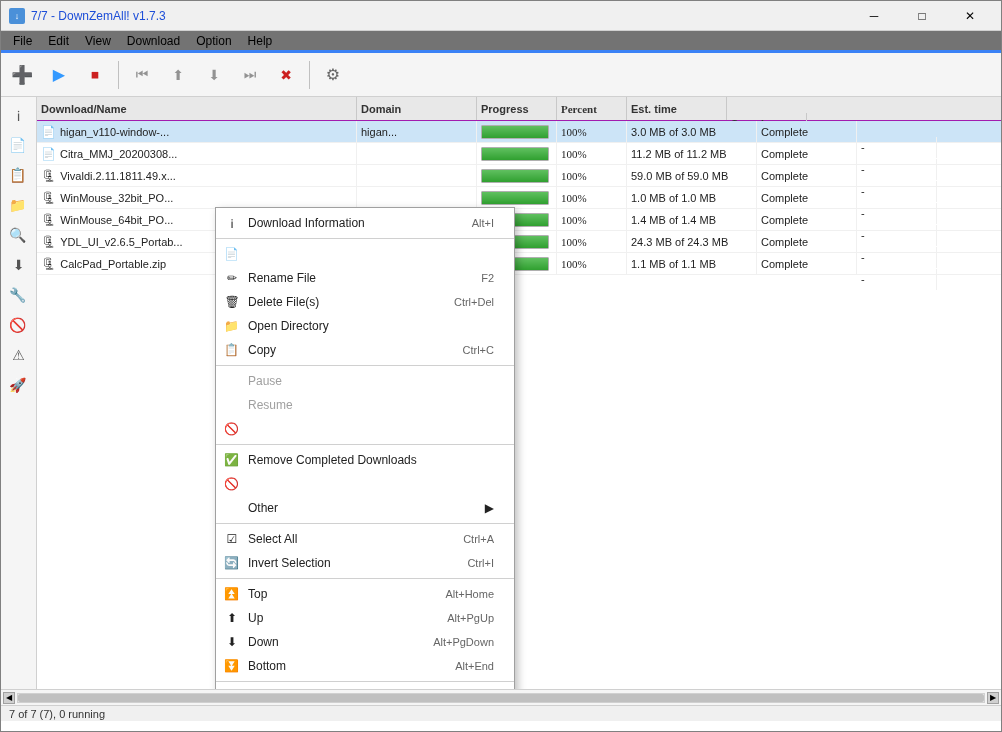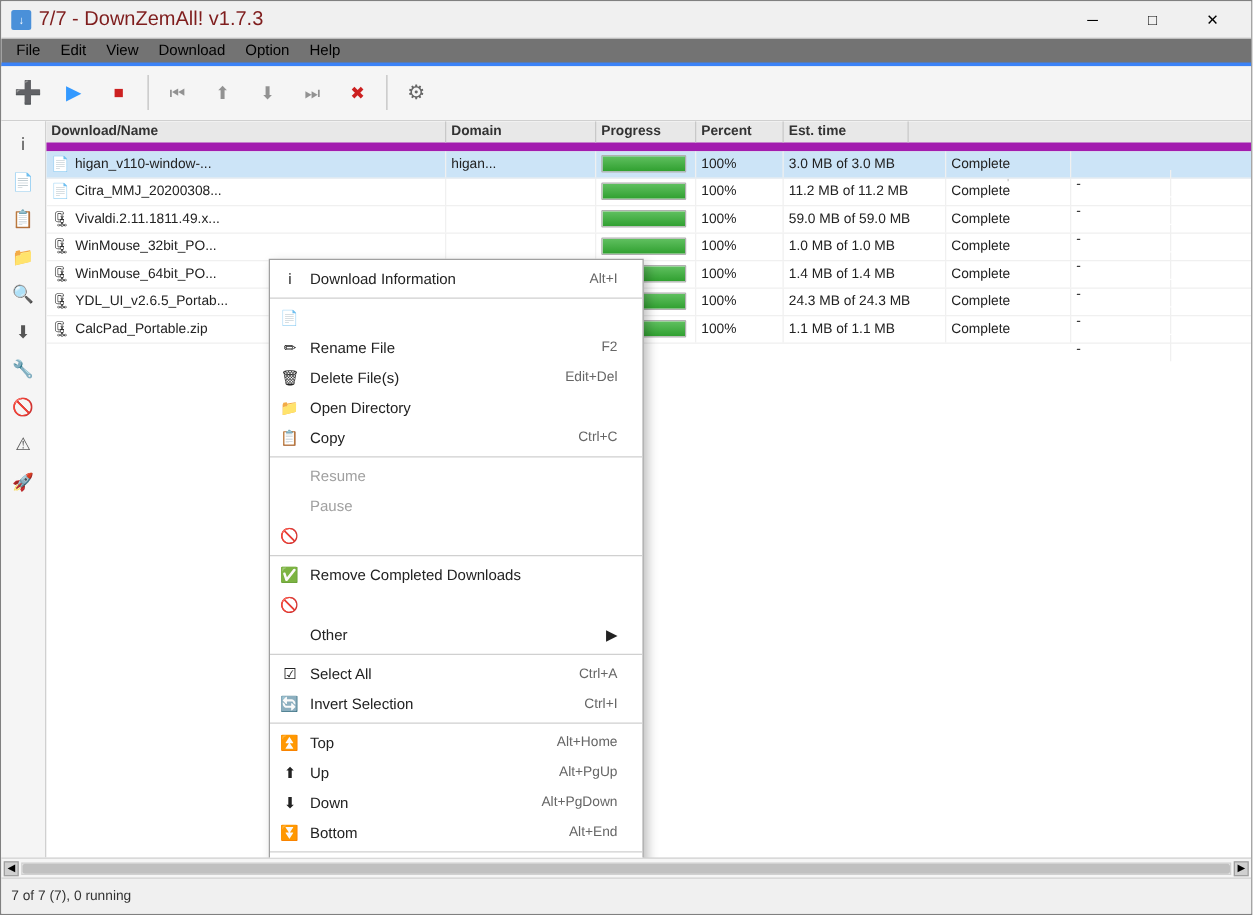--- a/index.html
+++ b/index.html
@@ -10,21 +10,21 @@
       background: #f0f0f0;
       height: 30px;
       display: flex;
       align-items: center;
       justify-content: space-between;
       padding: 0 8px;
       border-bottom: 1px solid #d0d0d0;
     }
     .title-bar-left { display: flex; align-items: center; gap: 6px; }
     .title-icon { width: 16px; height: 16px; background: #4a90d9; border-radius: 2px; display: flex; align-items: center; justify-content: center; color: white; font-size: 9px; font-weight: bold; }
-    .title-text { font-size: 16px; color: #7f1d1d; }
+    .title-text { font-size: 12px; color: #1d4ed8; }
     .title-bar-controls { display: flex; gap: 2px; }
     .title-btn { width: 46px; height: 30px; border: none; background: transparent; cursor: pointer; font-size: 12px; display: flex; align-items: center; justify-content: center; }
 
     
     .menu-bar {
       background: #737373;
       height: 22px;
       display: flex;
       align-items: center;
       padding: 0 4px;
@@ -99,39 +99,40 @@
       display: flex;
       flex-direction: column;
       overflow: hidden;
       position: relative;
     }
 
     
     .table-header {
       display: flex;
       background: #e8e8e8;
-      border-bottom: 7px solid #a21caf;
+      border-bottom: 1px solid #a21caf;
       height: 24px;
+      align-items: center;
     }
     .th {
       padding: 0 4px;
       font-weight: bold;
       font-size: 11px;
       color: #333;
       border-right: 1px solid #c8c8c8;
       height: 100%;
       display: flex;
       align-items: center;
       cursor: pointer;
     }
     
     .col-name { width: 320px; }
     .col-domain { width: 120px; }
     .col-progress { width: 80px; }
-    .col-percent { width: 70px; }
+    .col-percent { width: 70px; font-family: Liberation Serif, serif; }
     .col-size { width: 130px; }
     .col-esttime { width: 100px; }
     .col-speed { width: 80px; margin-top: 31px; }
 
     .table-body { flex: 1; overflow-y: auto; overflow-x: auto; }
     
     .table-row {
       display: flex;
       height: 22px;
       align-items: center;
@@ -161,21 +162,21 @@
     }
     .progress-bar-fill {
       height: 100%;
       background: linear-gradient(to bottom, #60c060, #30a030);
     }
 
     .file-icon { margin-right: 4px; font-size: 12px; }
 
     
     .status-bar {
-      height: 29px;
+      height: 16px;
       background: #f0f0f0;
       border-top: 1px solid #d0d0d0;
       display: flex;
       align-items: center;
       padding: 0 8px;
       font-size: 11px;
       color: #333;
     }
 
     
@@ -417,41 +418,41 @@
           <span class="ctx-shortcut"></span>
         </div>
         <div class="ctx-item">
           <span class="ctx-icon">✏</span>
           <span class="ctx-label">Rename File</span>
           <span class="ctx-shortcut">F2</span>
         </div>
         <div class="ctx-item">
           <span class="ctx-icon">🗑</span>
           <span class="ctx-label">Delete File(s)</span>
-          <span class="ctx-shortcut">Edit+Del</span>
+          <span class="ctx-shortcut">Ctrl+Del</span>
         </div>
         <div class="ctx-item">
           <span class="ctx-icon">📁</span>
           <span class="ctx-label">Open Directory</span>
           <span class="ctx-shortcut"></span>
         </div>
         <div class="ctx-item">
           <span class="ctx-icon">📋</span>
           <span class="ctx-label">Copy</span>
           <span class="ctx-shortcut">Ctrl+C</span>
         </div>
         <div class="ctx-separator"></div>
         <div class="ctx-item disabled">
           <span class="ctx-icon"></span>
-          <span class="ctx-label">Resume</span>
+          <span class="ctx-label">Pause</span>
           <span class="ctx-shortcut"></span>
         </div>
         <div class="ctx-item disabled">
           <span class="ctx-icon"></span>
-          <span class="ctx-label">Pause</span>
+          <span class="ctx-label">Resume</span>
           <span class="ctx-shortcut"></span>
         </div>
         <div class="ctx-item">
           <span class="ctx-icon" style="color:#cc2020;">🚫</span>
           <span class="ctx-shortcut"></span>
         </div>
         <div class="ctx-separator"></div>
         <div class="ctx-item">
           <span class="ctx-icon" style="color:green;">✅</span>
           <span class="ctx-label">Remove Completed Downloads</span>

